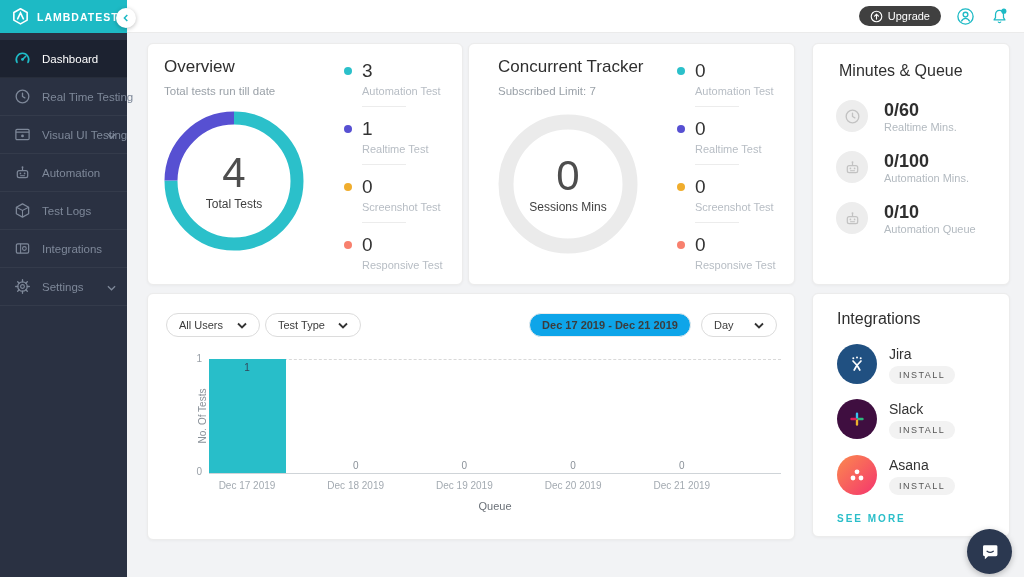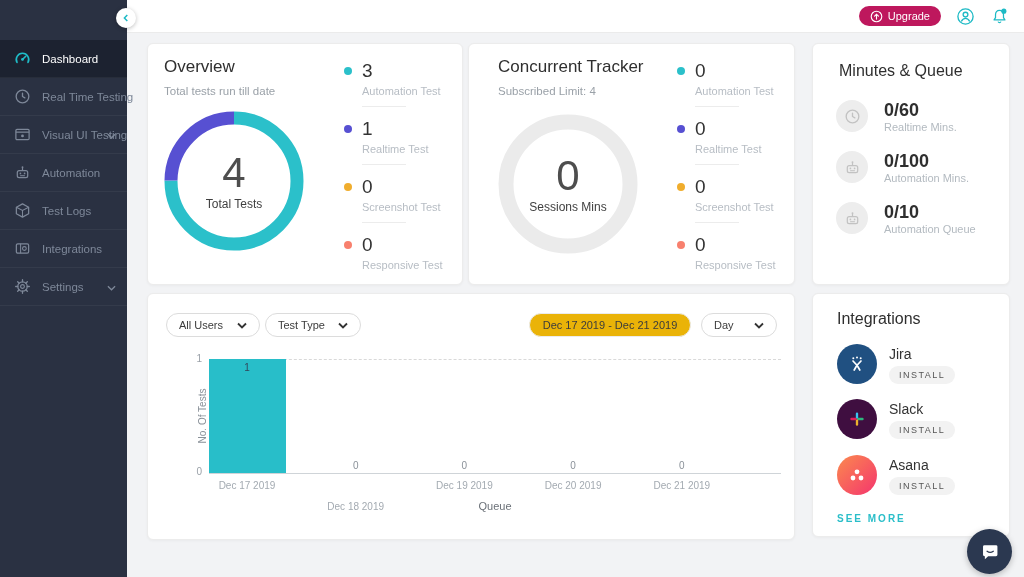--- a/index.html
+++ b/index.html
@@ -15,21 +15,21 @@
   #menu { position:absolute; top:40px; left:0; width:127px; }
   .menu-item { height:38px; display:flex; align-items:center; padding-left:14px; gap:11px; color:#7e8899; font-size:11.5px; border-bottom:1px solid rgba(255,255,255,.05); cursor:pointer; position:relative; }
   .menu-item .mi-icon { width:17px; height:17px; flex:0 0 17px; display:flex; align-items:center; justify-content:center; }
   .menu-item.active { background:#1c2230; color:#fff; }
   .menu-item.active .mi-icon { color:#1fbdc8; }
   .menu-item .chev { position:absolute; right:11px; color:#7e8899; }
   .menu-item span.lbl { white-space:nowrap; }
 
   
   #topbar { position:absolute; left:127px; top:0; width:897px; height:33px; background:#fff; border-bottom:1px solid #ebebeb; display:flex; align-items:center; justify-content:flex-end; gap:15px; padding-right:15px; }
-  #upgrade-btn { height:20px; background:#be185d; border:none; border-radius:10px; color:#fff; font-size:11px; display:inline-flex; align-items:center; gap:5px; padding:3px 11px; font-family:inherit; cursor:pointer; }
+  #upgrade-btn { height:20px; background:#404040; border:none; border-radius:10px; color:#fff; font-size:11px; display:inline-flex; align-items:center; gap:5px; padding:3px 11px; font-family:inherit; cursor:pointer; }
   .top-icon { width:19px; height:19px; display:flex; align-items:center; justify-content:center; cursor:pointer; }
 
   
   .card { position:absolute; background:#fff; border:1px solid #ececec; border-radius:6px; box-shadow:0 1px 3px rgba(0,0,0,.04); }
   #overview-card { left:147px; top:43px; width:316px; height:242px; }
   #sessions-card { left:468px; top:43px; width:327px; height:242px; }
   #minutes-card  { left:812px; top:43px; width:198px; height:242px; }
   #chart-card    { left:147px; top:293px; width:648px; height:247px; }
   #integrations-card { left:812px; top:293px; width:198px; height:244px; }
 
@@ -50,21 +50,21 @@
 
   
   .mq-row { position:absolute; left:23px; width:160px; }
   .mq-circle { width:32px; height:32px; border-radius:50%; background:#ededed; display:flex; align-items:center; justify-content:center; color:#c2c2c2; }
   .mq-val { position:absolute; left:48px; top:0; font-size:18px; font-weight:600; color:#2e2e2e;text-align:right; }
   .mq-lab { position:absolute; left:48px; top:21px; font-size:11px; color:#b3bac0; white-space:nowrap; }
 
   
   .pill { position:absolute; height:24px; border:1px solid #dcdcdc; border-radius:12px; background:#fff; font-size:11px; color:#3c3c3c; display:flex; align-items:center; padding:0 12px; cursor:pointer; }
   .pill .pchev { margin-left:auto; display:flex; }
-  #date-pill { background:#eab308; border-color:#ececec; justify-content:center; }
+  #date-pill { background:#0ea5e9; border-color:#ececec; justify-content:center;font-weight:bold; }
   .gridline { position:absolute; border-top:1px dashed #d9d9d9; }
   .axis-x { position:absolute; height:1px; background:#cfd4d8; }
   .axis-y { position:absolute; width:1px; background:#d7dadd; }
   .ytick { position:absolute; width:16px; text-align:right; font-size:10px; color:#9aa1a8; }
   .xlab { position:absolute; width:108px; text-align:center; font-size:10px; color:#a3aab1; top:186px; }
   .zerolab { position:absolute; width:20px; text-align:center; font-size:10px; color:#8a9199; top:166px; }
   .bar { position:absolute; }
   .barval { position:absolute; width:20px; text-align:center; font-size:10px; color:#31475c; }
   .ylabel { position:absolute; left:-1px; top:115px; width:114px; height:14px; transform:rotate(-90deg); text-align:center; font-size:10px; color:#8a9199; }
   .xlabel { position:absolute; left:61px; top:206px; width:572px; text-align:center; font-size:11px; color:#6b7178; }
@@ -75,20 +75,29 @@
   .int-name { position:absolute; left:52px; top:2px; font-size:14px; color:#333; font-weight:500; }
   .int-install { position:absolute; left:52px; top:22px; background:#f2f2f2; border:none; border-radius:10px; font-size:9px; letter-spacing:1.5px; color:#555; padding:4px 10px; font-family:inherit; cursor:pointer; }
   #see-more { position:absolute; left:24px; top:219px; font-size:10px; font-weight:bold; letter-spacing:2px; color:#2abec9; cursor:pointer; }
 
   #chat-widget { position:absolute; left:967px; top:529px; width:45px; height:45px; border-radius:50%; background:#2b3850; display:flex; align-items:center; justify-content:center; box-shadow:0 2px 6px rgba(0,0,0,.25); cursor:pointer; z-index:8; }
 </style>
 </head>
 <body>
 
 <div id="sidebar">
+  <div id="logo-bar">
+    <span style="display:flex;">
+      <svg width="19" height="19" viewBox="0 0 20 20">
+          <path d="M10 1.8 L17 5.8 V13.8 L10 17.8 L3 13.8 V5.8 Z" fill="none" stroke="#fff" stroke-width="1.7" stroke-linejoin="round"></path>
+          <path d="M7 12.5 L10 6.2 L13 12.5" fill="none" stroke="#fff" stroke-width="1.7" stroke-linecap="round"></path>
+        </svg>
+    </span>
+    <span id="logo-text">LAMBDATEST</span>
+  </div>
   <div id="menu">
     <div class="menu-item active">
       <span class="mi-icon">
           <svg width="17" height="17" viewBox="0 0 18 18">
             <path d="M3.2 13.2 A6.6 6.6 0 1 1 14.8 13.2" fill="none" stroke="currentColor" stroke-width="1.7" stroke-linecap="round"></path>
             <path d="M9 10 L12.4 6.6" stroke="currentColor" stroke-width="1.7" stroke-linecap="round"></path>
             <circle cx="9" cy="10" r="1.5" fill="currentColor"></circle>
           </svg>
         </span>
       <span class="lbl">Dashboard</span>
@@ -229,21 +238,21 @@
   <div class="legend-div" style="left:214px; top:178px;"></div>
   <div class="legend-item" style="left:196px; top:191px;">
     <span class="legend-dot" style="background: rgb(248, 128, 110);"></span>
     <div class="legend-val">0</div>
     <div class="legend-lab">Responsive Test</div>
   </div>
 </div>
 
 <div id="sessions-card" class="card">
   <div class="card-title abs" style="left:29px; top:13px;">Concurrent Tracker</div>
-  <div class="card-sub abs" style="left:29px; top:37px;">Subscribed Limit: 4</div>
+  <div class="card-sub abs" style="left:29px; top:37px;">Subscribed Limit: 7</div>
   <svg class="abs" style="left:27px; top:68px;" width="144" height="144">
     <circle cx="72" cy="72" r="62" fill="none" stroke="#ebebeb" stroke-width="15"></circle>
   </svg>
   <div class="abs donut-center" style="left:27px; top:68px; width:144px; height:144px;">
     <div class="donut-val">0</div>
     <div class="donut-lab">Sessions Mins</div>
   </div>
   <div class="legend-item" style="left:208px; top:17px;">
     <span class="legend-dot" style="background: rgb(43, 192, 202);"></span>
     <div class="legend-val">0</div>
@@ -343,21 +352,21 @@
   <div class="ylabel">No. Of Tests</div>
   <div class="ytick" style="left:38px; top:59px;">1</div>
   <div class="ytick" style="left:38px; top:172px;">0</div>
   <div class="gridline" style="left:61px; top:65px; width:572px;"></div>
   <div class="axis-y" style="left:61px; top:65px; height:114px;"></div>
   <div class="axis-x" style="left:61px; top:179px; width:572px;"></div>
   <div id="plot-layer" class="abs" style="left:0; top:0; width:648px; height:247px; pointer-events:none;">
       <div class="xlab" style="left: 45px;">Dec 17 2019</div>
       <div class="bar" style="left: 61px; top: 65px; width: 77px; height: 114px; background: rgb(40, 190, 201);"></div>
       <div class="barval" style="left: 89px; top: 68px;">1</div>
-      <div class="xlab" style="left: 153.7px; margin-top: 21px;">Dec 18 2019</div>
+      <div class="xlab" style="left: 153.7px;">Dec 18 2019</div>
       <div class="zerolab" style="left: 197.7px;">0</div>
       <div class="xlab" style="left: 262.4px;">Dec 19 2019</div>
       <div class="zerolab" style="left: 306.4px;">0</div>
       <div class="xlab" style="left: 371.1px;">Dec 20 2019</div>
       <div class="zerolab" style="left: 415.1px;">0</div>
       <div class="xlab" style="left: 479.8px;">Dec 21 2019</div>
       <div class="zerolab" style="left: 523.8px;">0</div>
     </div>
   <div class="xlabel">Queue</div>
 </div>

